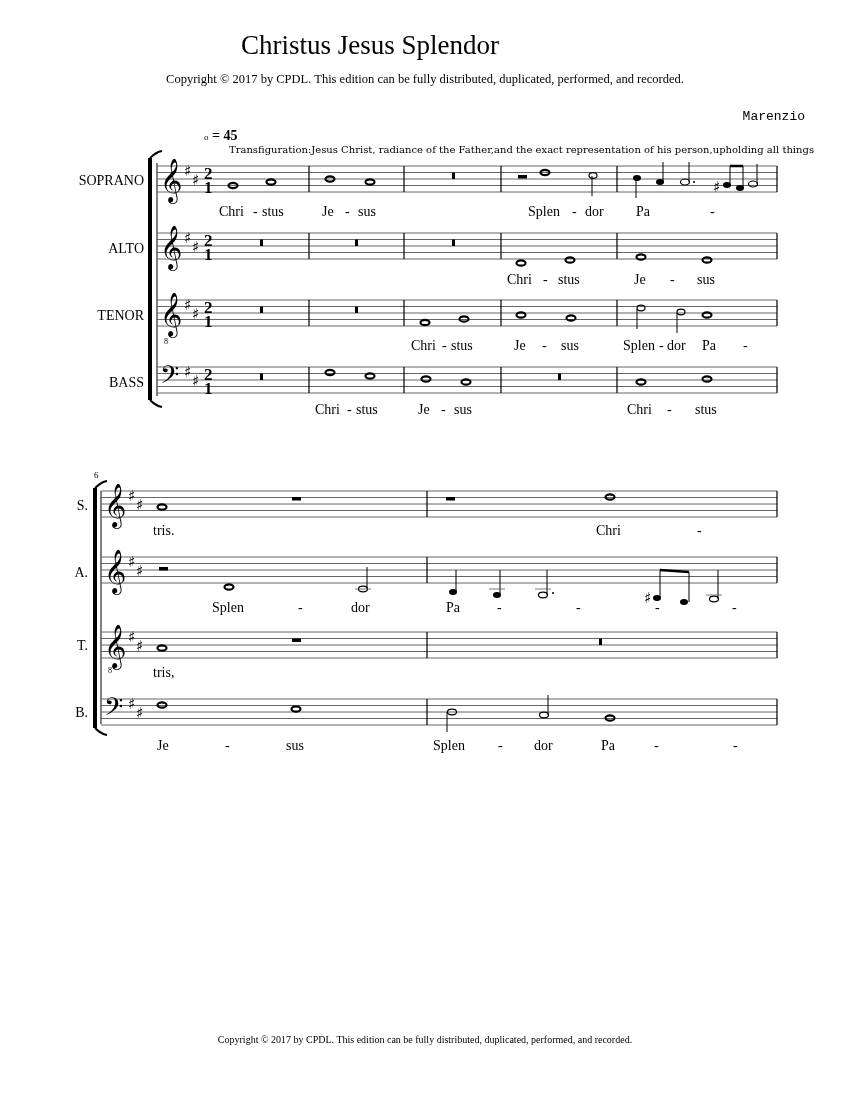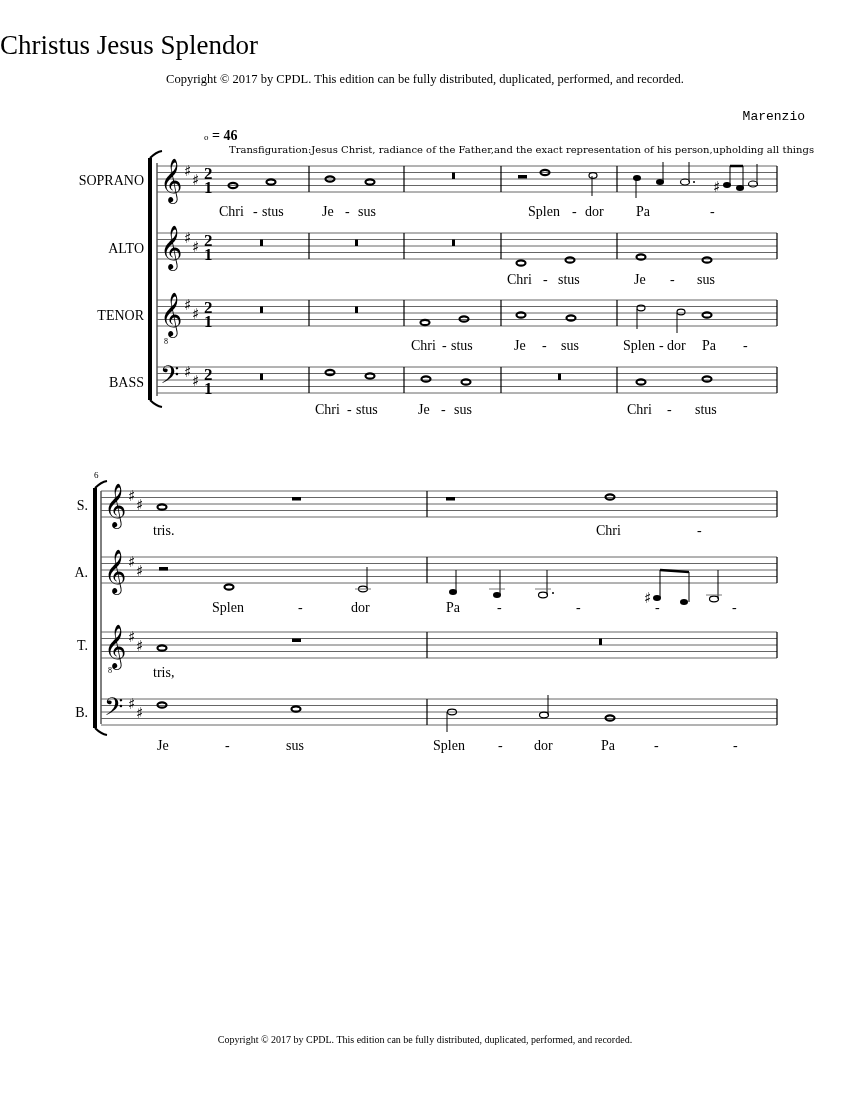--- a/index.html
+++ b/index.html
@@ -1,35 +1,35 @@
 <!DOCTYPE html>
 <html><head>
 <meta charset="utf-8">
 <style>
   html, body { margin:0; padding:0; background:#fff; }
   body { width:850px; height:1100px; position:relative; overflow:hidden; font-family:"Liberation Serif","DejaVu Serif",serif; color:#000; }
   .abs { position:absolute; white-space:nowrap; }
-  .title { top:30px; left:0; width:740px; text-align:left; font-size:27px; }
+  .title { top:30px; left:0; width:740px; text-align:center; font-size:27px; }
   .copy-top { top:72px; left:0; width:850px; text-align:center; font-size:12.5px; }
   .composer { top:109px; right:45px; font-size:13px;font-family:Liberation Mono, monospace; }
   .tempo { top:128px; left:204px; font-size:14px; font-weight:bold; }
   .tempo .note { font-size:9px; vertical-align:middle; font-weight:normal; }
   .subtitle { top:144px; left:229px; width:587px; overflow:hidden; font-size:10px; font-family:"DejaVu Serif",serif; }
   .copy-bottom { top:1034px; left:0; width:850px; text-align:center; font-size:10px; }
   svg { position:absolute; left:0; top:0; }
   .lbl { font-family:"Liberation Serif",serif; font-size:14px; }
   .lyr { font-family:"Liberation Serif",serif; font-size:14px; }
 </style>
 </head>
 <body>
 
 <div class="abs title">Christus Jesus Splendor</div>
 <div class="abs copy-top">Copyright © 2017 by CPDL.  This edition can be fully distributed, duplicated, performed, and recorded.</div>
 <div class="abs composer">Marenzio</div>
-<div class="abs tempo"><span class="note">o</span> <span>= 46</span></div>
+<div class="abs tempo"><span class="note">o</span> <span>= 45</span></div>
 <div class="abs subtitle">Transfiguration:Jesus Christ, radiance of the Father,and the exact representation of his person,upholding all things by t</div>
 
 <svg width="850" height="1100" viewBox="0 0 850 1100">
   <defs>
     <g id="staff5">
       <line x1="0" y1="0" x2="1" y2="0"></line>
     </g>
   </defs>
   <style>
     .sl { stroke:#555; stroke-width:0.9; }

